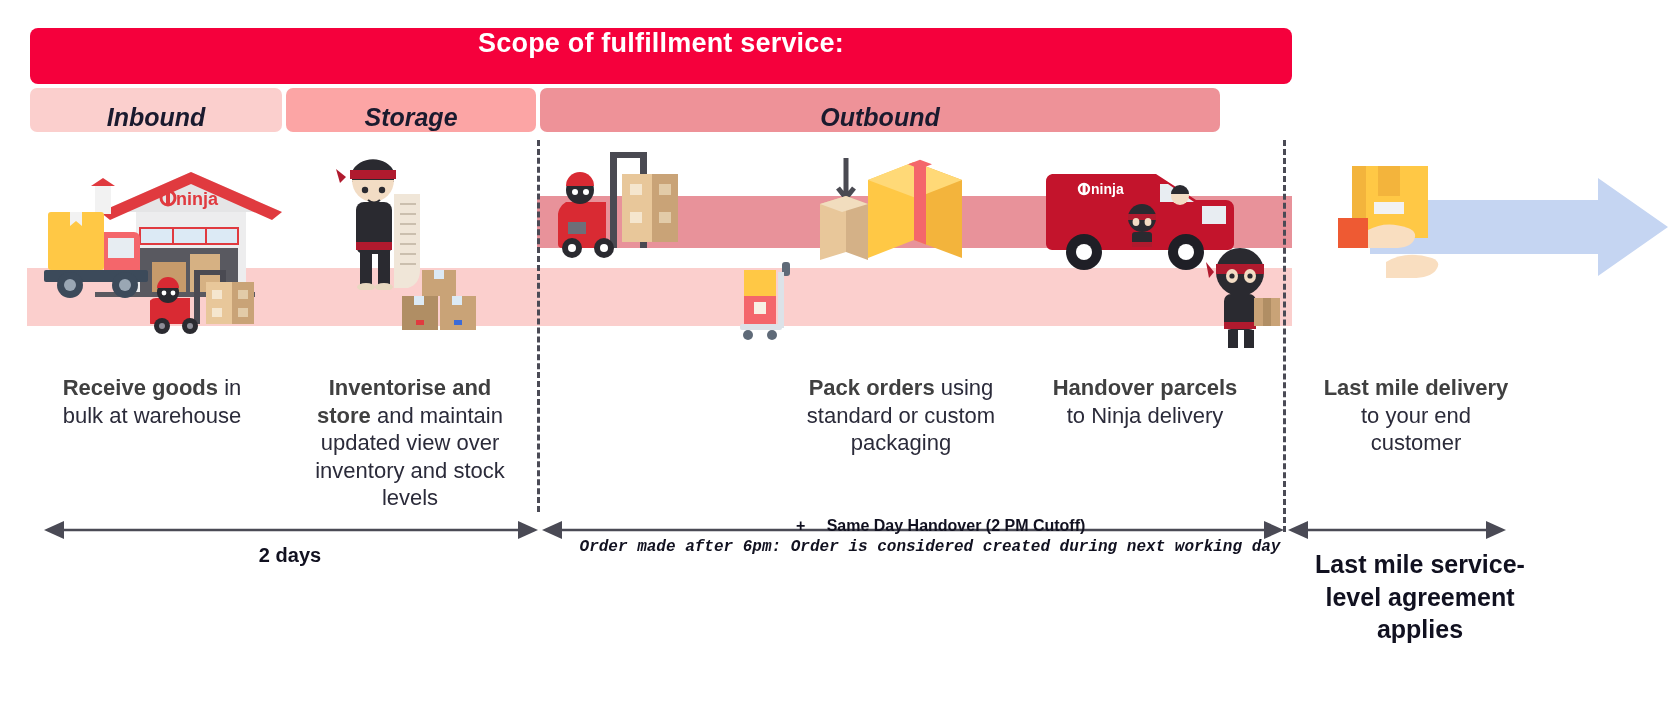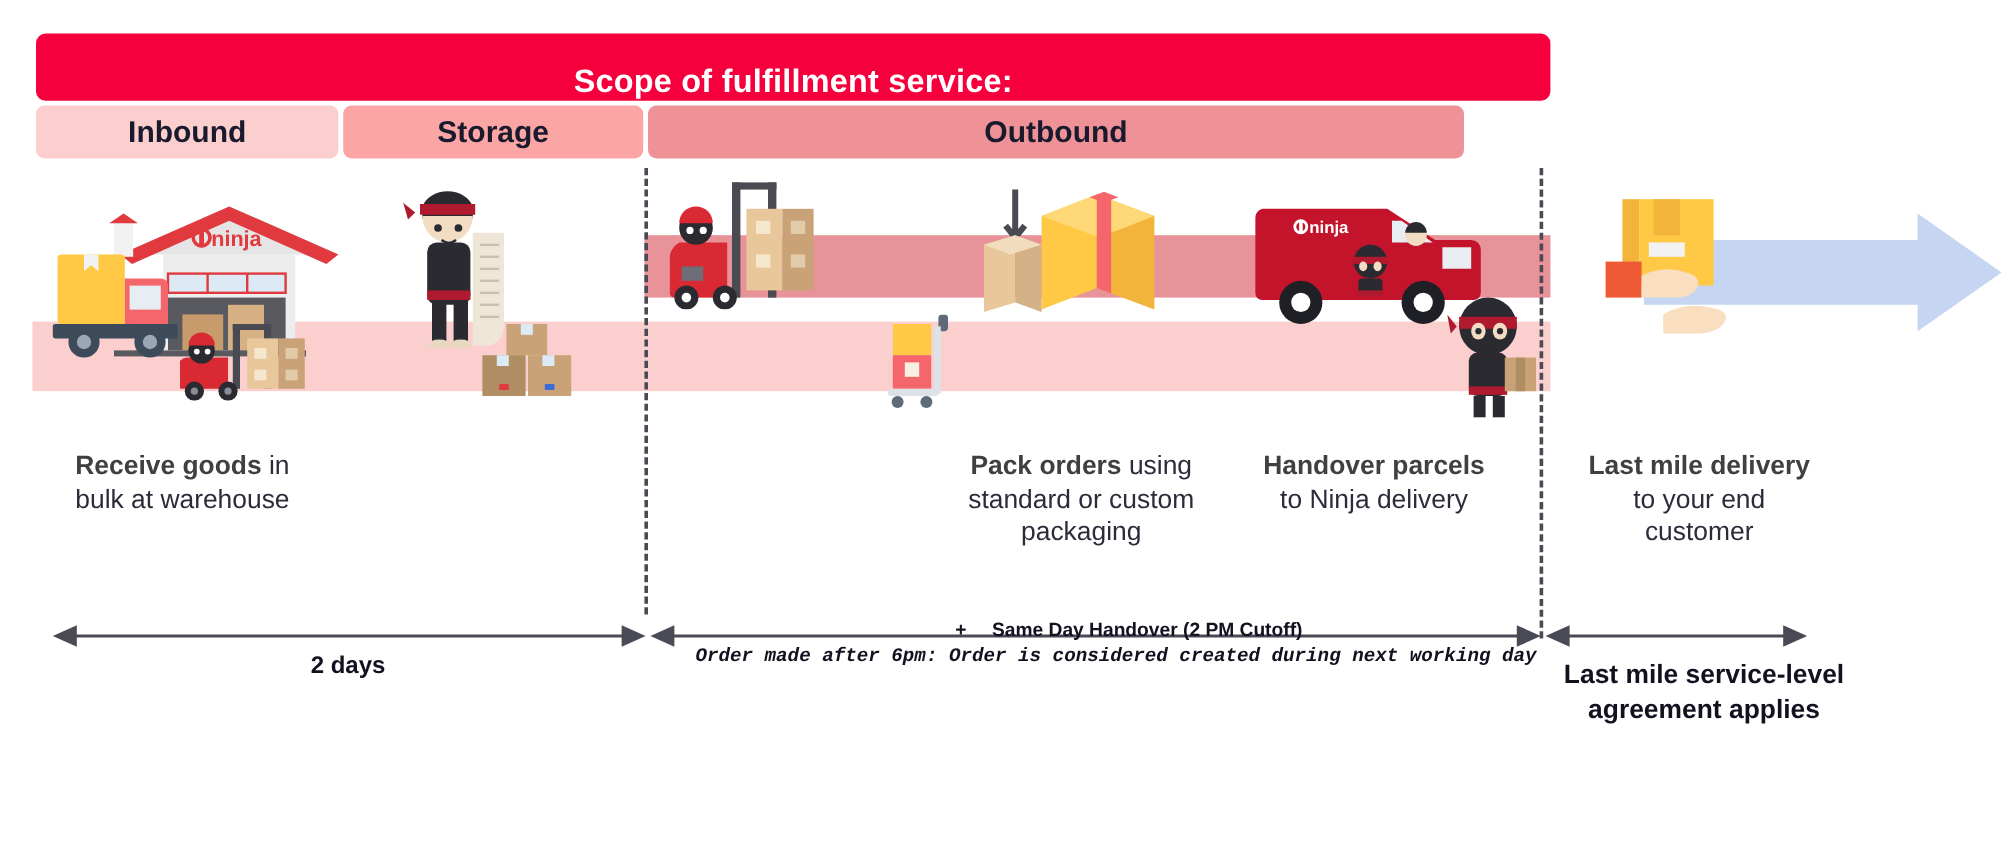--- a/index.html
+++ b/index.html
@@ -8,29 +8,29 @@
     background: #ffffff;
     font-family: "Liberation Sans", sans-serif;
     overflow: hidden;
   }
   #stage { position: relative; width: 1674px; height: 702px; background: #fff; }
 
   
   .scope-banner {
     position: absolute; left: 30px; top: 28px; width: 1262px; height: 56px;
     background: #F5003C; border-radius: 8px;
-    display: flex; align-items: flex-end; justify-content: center;
+    display: flex; align-items: flex-start; justify-content: center;
   }
   .scope-banner span {
     color: #ffffff; font-size: 27px; font-weight: bold; letter-spacing: .2px;
   }
   .phase-row { position: absolute; left: 30px; top: 88px; width: 1262px; height: 44px; }
   .phase-box {
     position: absolute; top: 0; height: 44px; border-radius: 7px;
-    display: flex; align-items: center; justify-content: center;
+    display: flex; align-items: flex-end; justify-content: center; font-style: italic;
   }
   .phase-box span { font-size: 25px; font-weight: bold; color: #1a1a2e; }
   .phase-inbound  { left: 0px;   width: 252px; background: #FBCFCD; }
   .phase-storage  { left: 256px; width: 250px; background: #fca5a5; }
   .phase-outbound { left: 510px; width: 680px; background: #EE9298; }
 
   
   .band-dark {
     position: absolute; left: 537px; top: 196px; width: 755px; height: 52px;
     background: #E8929A;
@@ -64,21 +64,21 @@
   
   .tl-svg { position: absolute; left: 0; top: 508px; width: 1674px; height: 40px; }
   .tl-label {
     position: absolute; text-align: center; color: #111120;
     font-weight: bold;
   }
   .tl-days { left: 45px; top: 544px; width: 490px; font-size: 20px; }
   .tl-center { left: 560px; top: 516px; width: 740px; font-size: 16px; line-height: 1.3; }
   .tl-center .plus { display: inline-block; width: 52px; text-align: center; }
   .tl-center .ital { font-style: italic; font-family: Liberation Mono, monospace; }
-  .tl-right { left: 1290px; top: 548px; width: 260px; font-size: 22px; line-height: 1.3; }
+  .tl-right { left: 1290px; top: 548px; width: 260px; font-size: 25px; line-height: 1.3; }
 </style>
 </head>
 <body>
 
 <div id="stage">
 
   <div class="scope-banner">
     <span>Scope of fulfillment service:</span>
   </div>
 
@@ -296,20 +296,23 @@
     <rect x="44" y="40" width="30" height="12" fill="#F2F2F2"></rect>
     <rect x="8" y="56" width="30" height="30" fill="#EE5A33"></rect>
     <path d="M38,68 q18,-10 40,-2 q10,4 6,12 q-4,8 -20,8 h-26 z" fill="#F9DEC0"></path>
     <path d="M56,100 q20,-12 46,-4 q10,4 4,12 q-6,8 -24,8 h-26 z" fill="#F9DEC0"></path>
   </svg>
 
   <div class="caption" style="left:42px; top:374px; width:220px;">
     <b>Receive goods</b><span> in bulk at warehouse</span>
   </div>
 
+  <div class="caption" style="left:312px; top:374px; width:196px;">
+    <b>Inventorise and store</b><span> and maintain updated view over inventory and stock levels</span>
+  </div>
 
 
   <div class="caption" style="left:1052px; top:374px; width:186px;">
     <b>Handover parcels</b><span> to Ninja delivery</span>
   </div>
 
   <div class="caption" style="left:806px; top:374px; width:190px;">
     <b>Pack orders</b><span> using standard or custom packaging</span>
   </div>
 

